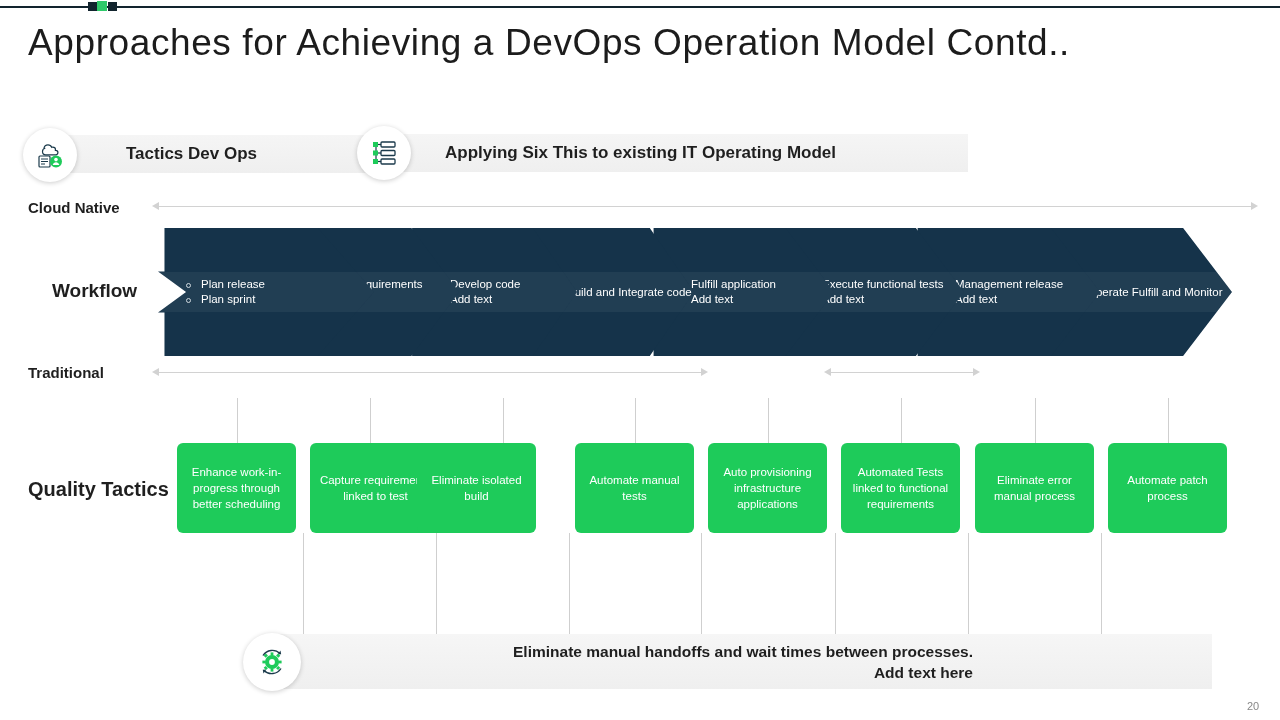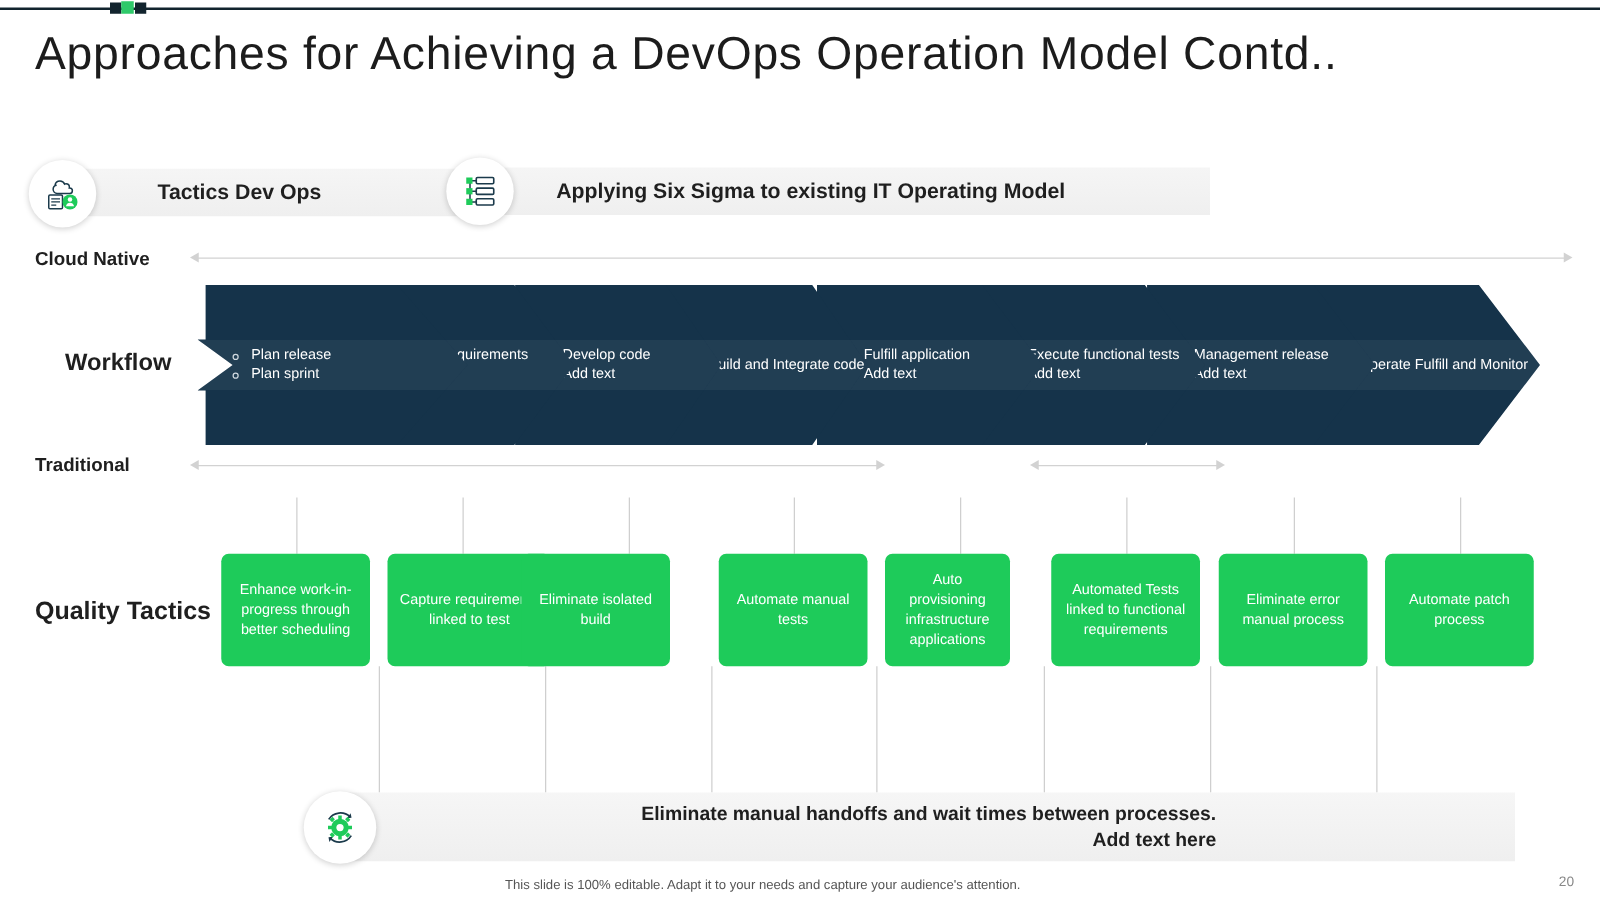--- a/index.html
+++ b/index.html
@@ -132,21 +132,21 @@
       <line x1="7" y1="20" x2="14" y2="20" stroke="#1b3a4b" stroke-width="1"></line>
       <line x1="7" y1="22.5" x2="14" y2="22.5" stroke="#1b3a4b" stroke-width="1"></line>
       <line x1="7" y1="25" x2="11" y2="25" stroke="#1b3a4b" stroke-width="1"></line>
       <circle cx="22" cy="22.5" r="6" fill="#1ecb5a"></circle>
       <circle cx="22" cy="20.6" r="1.8" fill="#fff"></circle>
       <path d="M18.7 26c.5-1.9 1.8-2.8 3.3-2.8s2.8.9 3.3 2.8z" fill="#fff"></path>
     </svg>
   </div>
 
   <div class="pill" style="left:395px; top:134px; width:573px; padding-left:50px;">
-    <span class="pill-label">Applying Six Sigma to existing IT Operating Model</span>
+    <span class="pill-label">Applying Six This to existing IT Operating Model</span>
   </div>
   <div class="pill-icon" style="left:357px; top:126px;">
     <svg width="32" height="32" viewBox="0 0 32 32">
       <rect x="13" y="5" width="14" height="5" rx="1" fill="none" stroke="#1b3a4b" stroke-width="1.3"></rect>
       <rect x="13" y="13.5" width="14" height="5" rx="1" fill="none" stroke="#1b3a4b" stroke-width="1.3"></rect>
       <rect x="13" y="22" width="14" height="5" rx="1" fill="none" stroke="#1b3a4b" stroke-width="1.3"></rect>
       <line x1="8" y1="7.5" x2="13" y2="7.5" stroke="#1b3a4b" stroke-width="1.2"></line>
       <line x1="8" y1="16" x2="13" y2="16" stroke="#1b3a4b" stroke-width="1.2"></line>
       <line x1="8" y1="24.5" x2="13" y2="24.5" stroke="#1b3a4b" stroke-width="1.2"></line>
       <line x1="8" y1="7.5" x2="8" y2="24.5" stroke="#1b3a4b" stroke-width="1.2"></line>
@@ -304,21 +304,21 @@
       </div>
       <div class="tactic" style="left: 310px; width: 131px;">
         <span>Capture requirements linked to test</span>
       </div>
       <div class="tactic" style="left: 417px; width: 119px;">
         <span>Eliminate isolated build</span>
       </div>
       <div class="tactic" style="left: 575px; width: 119px;">
         <span>Automate manual tests</span>
       </div>
-      <div class="tactic" style="left: 708px; width: 100px;">
+      <div class="tactic" style="left: 708px; width: 119px;">
         <span>Auto provisioning infrastructure applications</span>
       </div>
       <div class="tactic" style="left: 841px; width: 119px;">
         <span>Automated Tests linked to functional requirements</span>
       </div>
       <div class="tactic" style="left: 975px; width: 119px; justify-content: flex-end;">
         <span>Eliminate error manual process</span>
       </div>
       <div class="tactic" style="left: 1108px; width: 119px;">
         <span>Automate patch process</span>
@@ -345,15 +345,14 @@
         <rect x="24.2" y="16.6" width="3.4" height="2.8"></rect>
         <rect x="10.2" y="10.2" width="3.2" height="2.8" transform="rotate(-45 11.8 11.6)"></rect>
         <rect x="22.6" y="22.6" width="3.2" height="2.8" transform="rotate(-45 24.2 24)"></rect>
         <rect x="22.6" y="10.2" width="3.2" height="2.8" transform="rotate(45 24.2 11.6)"></rect>
         <rect x="10.2" y="22.6" width="3.2" height="2.8" transform="rotate(45 11.8 24)"></rect>
       </g>
       <circle cx="18" cy="18" r="2.9" fill="#ffffff"></circle>
     </svg>
   </div>
 
-  <div id="footer-note">This slide is 100% editable. Adapt it to your needs and capture your audience's attention.</div>
   <div id="page-num">20</div>
 </div>
 
 </body></html>

